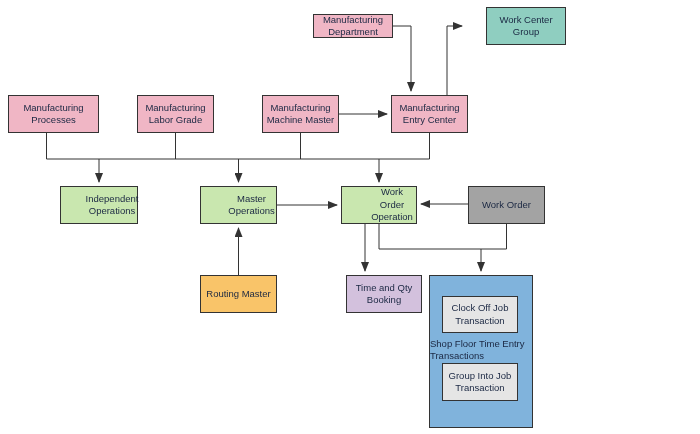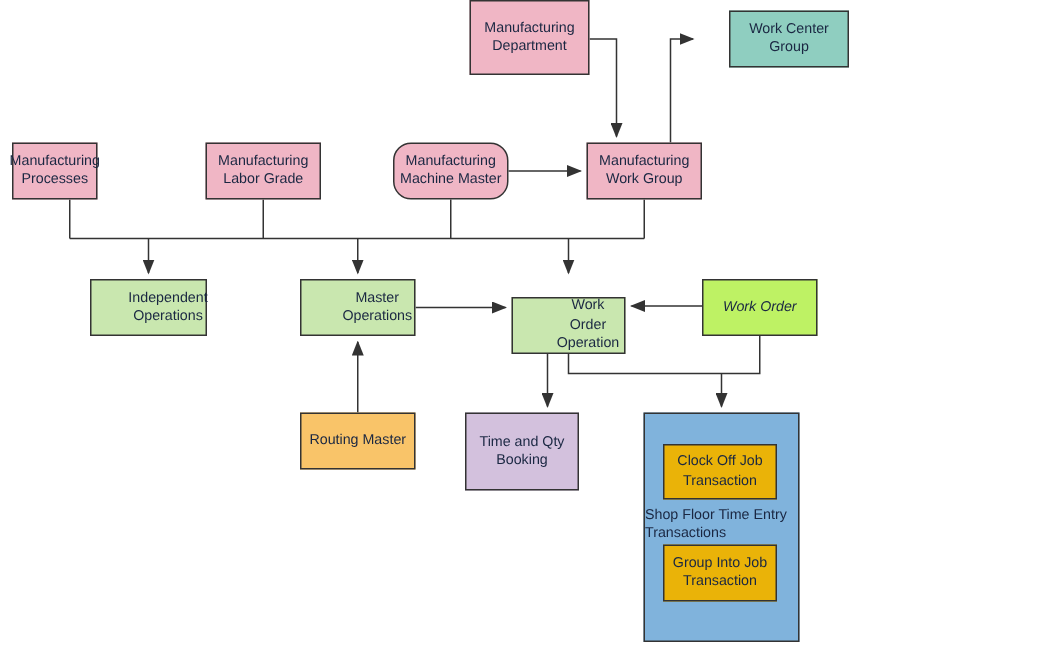--- a/index.html
+++ b/index.html
@@ -32,39 +32,39 @@
     justify-content: center;
     text-align: center;
     font-size: 9.5px;
     line-height: 1.3;
     color: #1a2742;
     padding: 2px;
   }
   .pink   { background: #f0b6c5; }
   .teal   { background: #8fcec0; }
   .green  { background: #c9e7af; padding-left: 28px; }
-  .lblue  { background: #bef264; font-style: italic; }
+  .lblue  { background: #a3a3a3; }
   .orange { background: #f9c469; }
   .lav    { background: #d3c1dd; }
   .cblue  { background: #80b3dc; }
-  .yellow { background: #eab308; }
+  .yellow { background: #e5e5e5; }
 
   
-  #n-mfg-dept        { left: 313px; top: 0;   width: 80px;  height: 50px; }
+  #n-mfg-dept        { left: 313px; top: 14px;   width: 80px;  height: 24px; }
   #n-wc-group        { left: 466px; top: 7px;   width: 80px;  height: 38px; margin-left: 20px; }
-  #n-mfg-processes   { left: 8px;   top: 95px;  width: 57px;  height: 38px; }
+  #n-mfg-processes   { left: 8px;   top: 95px;  width: 91px;  height: 38px; }
   #n-mfg-labor       { left: 137px; top: 95px;  width: 77px;  height: 38px; }
-  #n-mfg-machine     { left: 262px; top: 95px;  width: 77px;  height: 38px; border-radius: 12px; }
+  #n-mfg-machine     { left: 262px; top: 95px;  width: 77px;  height: 38px; }
   #n-mfg-workcenter  { left: 391px; top: 95px;  width: 77px;  height: 38px; }
   #n-indep-ops       { left: 60px;  top: 186px; width: 78px;  height: 38px; }
   #n-routing-ops     { left: 200px; top: 186px; width: 77px;  height: 38px; }
-  #n-wo-operation    { left: 341px; top: 198px; width: 76px;  height: 38px; }
+  #n-wo-operation    { left: 341px; top: 186px; width: 76px;  height: 38px; }
   #n-work-order      { left: 468px; top: 186px; width: 77px;  height: 38px; }
   #n-routing-master  { left: 200px; top: 275px; width: 77px;  height: 38px; text-align: right; }
-  #n-time-qty        { left: 310px; top: 275px; width: 76px;  height: 52px; }
+  #n-time-qty        { left: 346px; top: 275px; width: 76px;  height: 38px; }
 
   #n-shop-floor {
     left: 429px; top: 275px; width: 104px; height: 153px;
     display: block;
     padding: 0;
   }
   #n-shop-floor .container-label {
     position: absolute;
     left: 0; top: 62px; width: 100%;
     text-align: left;
@@ -117,21 +117,21 @@
 
   <div class="node pink" id="n-mfg-labor">
     <span>Manufacturing Labor Grade</span>
   </div>
 
   <div class="node pink" id="n-mfg-machine">
     <span>Manufacturing Machine Master</span>
   </div>
 
   <div class="node pink" id="n-mfg-workcenter">
-    <span>Manufacturing Work Group</span>
+    <span>Manufacturing Entry Center</span>
   </div>
 
   <div class="node green" id="n-indep-ops">
     <span>Independent Operations</span>
   </div>
 
   <div class="node green" id="n-routing-ops">
     <span>Master Operations</span>
   </div>
 

